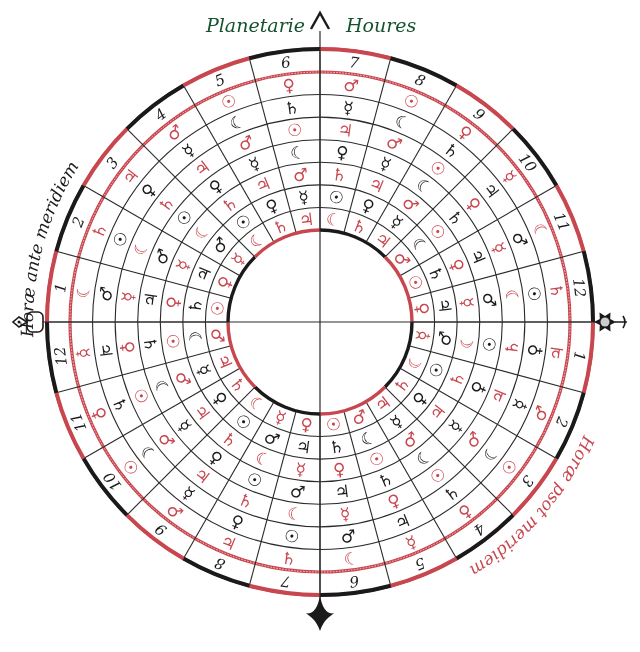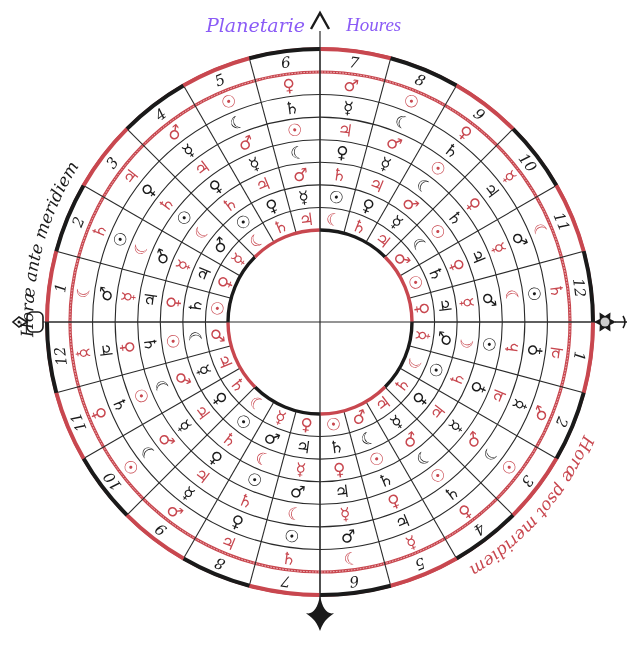--- a/index.html
+++ b/index.html
@@ -1,27 +1,27 @@
 <!DOCTYPE html>
 <html><head>
 <meta charset="utf-8">
 <style>
   html,body{margin:0;padding:0;background:#ffffff;}
   body{width:640px;height:652px;overflow:hidden;position:relative;font-family:"DejaVu Serif",serif;}
   #wheel{position:absolute;left:0;top:0;}
-  .title{position:absolute;top:14px;font-family:"DejaVu Serif",serif;font-style:italic;font-size:19px;color:#8b5cf6;}
+  .title{position:absolute;top:14px;font-family:"DejaVu Serif",serif;font-style:italic;font-size:19px;color:#14532d;}
   .sym{font-family:"DejaVu Sans",sans-serif;}
   .num{font-family:"DejaVu Serif",serif;font-style:italic;}
   .arc-label{font-family:"DejaVu Serif",serif;font-style:italic;font-size:17px;}
 </style>
 </head>
 <body>
 
 <div class="title" style="left:206px;">Planetarie</div>
-<div class="title" style="left:346px;font-family:Liberation Serif, serif;">Houres</div>
+<div class="title" style="left:346px;">Houres</div>
 
 <svg id="wheel" width="640" height="652" viewBox="0 0 640 652" xmlns="http://www.w3.org/2000/svg">
   <defs>
     <path id="am-path" d="M64.28,452.30 A287,287 0 0 1 163.69,81.30"></path>
     <path id="pm-path" d="M602.64,371.84 A287,287 0 0 1 408.69,594.95"></path>
   </defs>
   <g id="g-rings">
       <circle cx="320" cy="322" r="114.57142857142857" fill="none" stroke="#2a2a2a" stroke-width="1.1"></circle>
       <circle cx="320" cy="322" r="137.14285714285714" fill="none" stroke="#2a2a2a" stroke-width="1.1"></circle>
       <circle cx="320" cy="322" r="159.71428571428572" fill="none" stroke="#2a2a2a" stroke-width="1.1"></circle>

